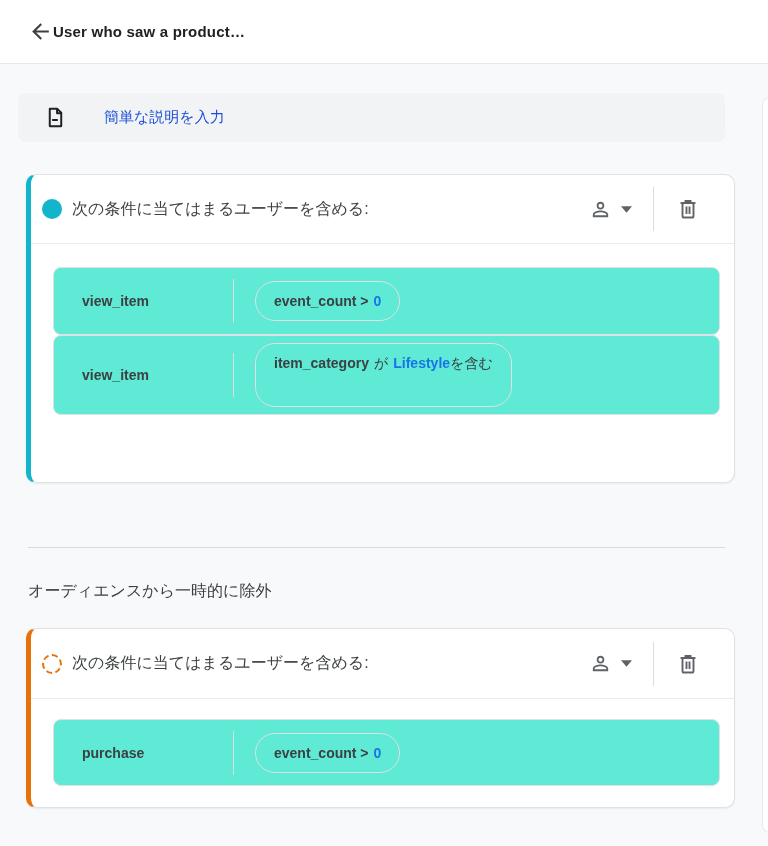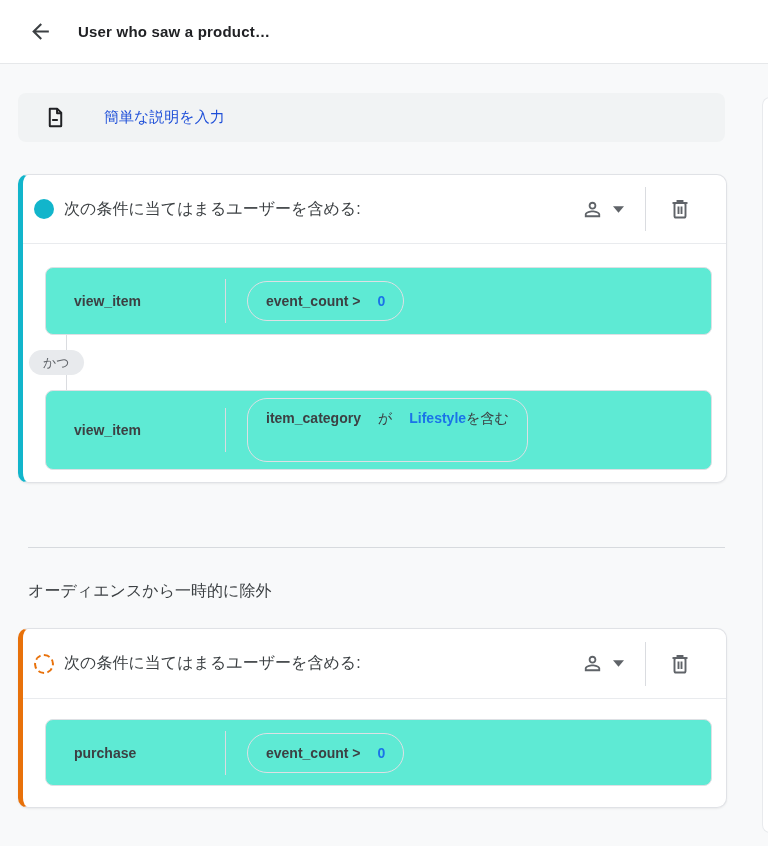--- a/index.html
+++ b/index.html
@@ -4,34 +4,34 @@
 <style>
   * { margin:0; padding:0; box-sizing:border-box; }
   html,body { background:#fff; }
   body { font-family:"Liberation Sans","DejaVu Sans",sans-serif; color:#3c4043; }
   .screen { position:relative; width:768px; height:846px; background:#f8f9fa; overflow:hidden; }
 
   
   .app-header { position:absolute; left:0; top:0; width:768px; height:64px; background:#fff;
     border-bottom:1px solid #e6e8ea; display:flex; align-items:center; z-index:3; }
   .back-btn { margin-left:27px; width:26px; height:26px; display:flex; align-items:center; justify-content:center; cursor:pointer; background:none; border:none; }
-  .app-title { margin-left:25px; font-size:15px; font-weight:bold; color:#202124; letter-spacing:.2px; }
+  .app-title { font-size:15px; font-weight:bold; color:#202124; letter-spacing:.2px; }
 
   
   .right-sliver { position:absolute; left:762px; top:97px; width:8px; height:736px; background:#fff;
     border:1px solid #e8eaed; border-right:none; border-radius:10px 0 0 10px; z-index:1; }
 
   
   .desc-box { position:absolute; left:18px; top:93px; width:707px; height:49px; background:#f1f3f4;
     border-radius:8px; display:flex; align-items:center; z-index:2; }
   .desc-icon { margin-left:25px; display:flex; align-items:center; }
   .desc-placeholder { margin-left:36px; font-size:15px; color:#1d4ed8; }
 
   
-  .cond-card { position:absolute; left:18px; width:709px; background:#fff; border:1px solid #e0e2e6;
+  .cond-card { position:absolute; left:26px; width:709px; background:#fff; border:1px solid #e0e2e6;
     border-radius:10px; box-shadow:0 1px 2px rgba(60,64,67,.08); z-index:2; }
   .cond-card.include { top:174px; height:309px; border-left:5px solid #12b5cb; }
   .cond-card.exclude { top:628px; height:180px; border-left:5px solid #e8710a; }
 
   .card-header { height:69px; border-bottom:1px solid #e9ebee; display:flex; align-items:center; }
   .cond-card.exclude .card-header { height:70px; }
   .scope-dot { margin-left:11px; width:20px; height:20px; border-radius:50%; background:#12b5cb; flex:none; }
   .scope-dot.dashed { background:transparent; border:2px dashed #e8710a; }
   .card-title { margin-left:10px; font-size:16px; color:#3c4043; white-space:nowrap; }
   .header-icons { margin-left:auto; display:flex; align-items:center; padding-right:33px; }
@@ -46,21 +46,21 @@
     display:flex; align-items:center; }
   .row.h1 { height:68px; }
   .row.h2 { height:80px; }
   .row.h3 { height:67px; }
   .row-event { width:179px; padding-left:28px; font-size:14px; font-weight:bold; color:#3c4043; }
   .row-vdivider { width:1px; height:44px; background:#dadce0; flex:none; }
 
   .chip { margin-left:21px; border:1px solid #dde0e4; border-radius:20px; display:flex; align-items:center;
     padding:0 18px; height:40px; font-size:14px; color:#3c4043; }
   .chip.multiline { height:64px; flex-direction:row; align-items:flex-start; justify-content:center; padding:7px 18px; }
-  .chip-line { display:flex; align-items:center; line-height:24px; white-space:nowrap;gap:12px; }
+  .chip-line { display:flex; align-items:center; line-height:24px; white-space:nowrap; }
   .chip-line > span + span { margin-left:5px; }
   .chip-param { font-weight:bold; color:#3c4043; }
   .chip-value { font-weight:bold; color:#1a73e8; }
   .chip-jp { font-weight:normal; color:#3c4043; }
 
   
   .connector { position:relative; height:55px; }
   .connector-line { position:absolute; left:43px; top:0; bottom:0; width:1px; background:#dadce0; }
   .operator-pill { position:absolute; left:6px; top:15px; height:25px; padding:0 14px; background:#e8eaed;
     border-radius:13px; font-size:13px; color:#5f6368; display:flex; align-items:center; cursor:pointer; border:none; }
@@ -134,24 +134,20 @@
       <div class="row h1">
         <div class="row-event">view_item</div>
         <div class="row-vdivider"></div>
         <div class="chip">
           <span class="chip-line">
             <span class="chip-param">event_count &gt;</span>
             <span class="chip-value">0</span>
           </span>
         </div>
       </div>
-      <div class="connector">
-        <div class="connector-line"></div>
-        <button class="operator-pill">かつ</button>
-      </div>
       <div class="row h2">
         <div class="row-event">view_item</div>
         <div class="row-vdivider"></div>
         <div class="chip multiline">
           <span class="chip-line">
             <span class="chip-param">item_category</span>
             <span class="chip-jp">が</span>
             <span class="chip-value">Lifestyle</span>
           </span>
           <span class="chip-line chip-jp">を含む</span>

